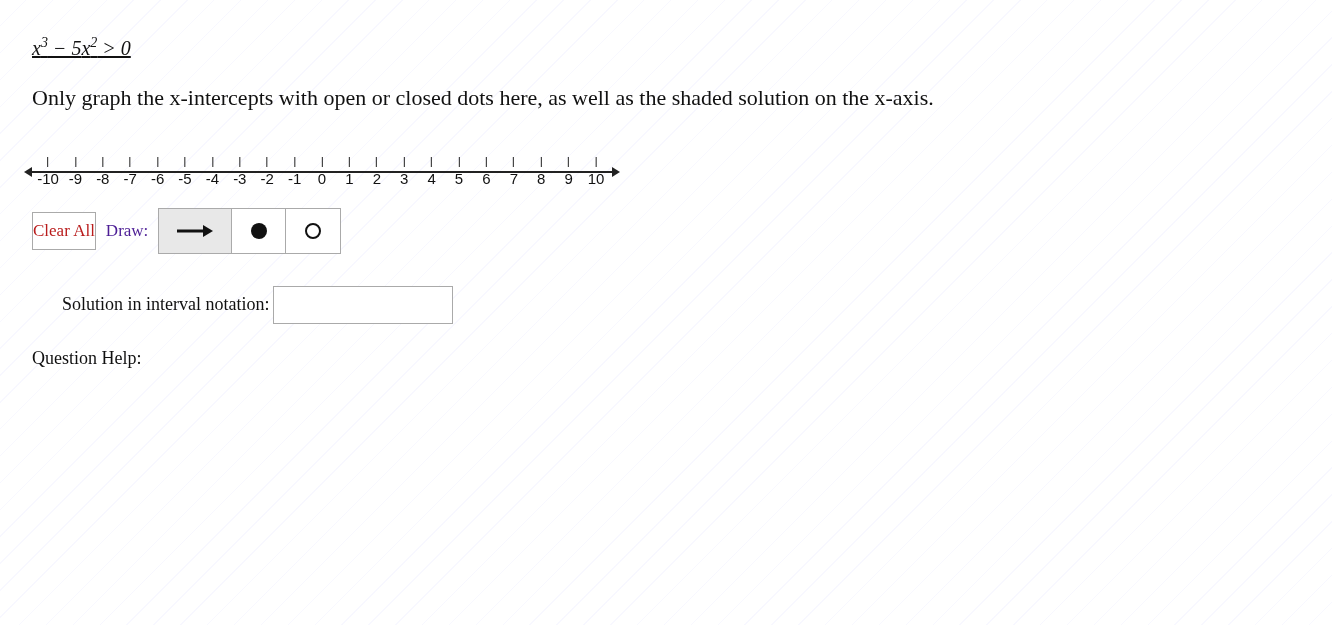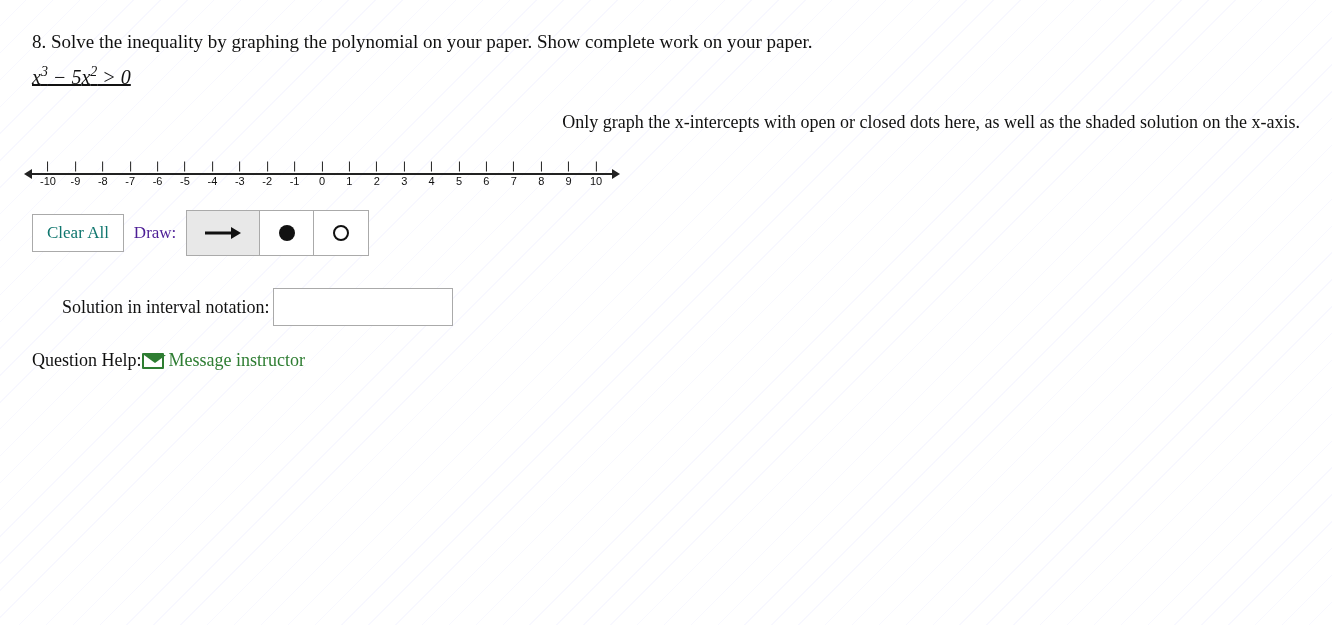--- a/index.html
+++ b/index.html
@@ -52,24 +52,23 @@
 
     .math-expression {
       font-style: italic;
       font-size: 20px;
       margin: 4px 0 18px 0;
       line-height: 1.5;
       text-decoration: underline;
     }
 
     .instructions {
-      font-size: 18px;
-      margin-bottom: 20px;
+      font-size: 22px;
+      margin-bottom: 40px;
       line-height: 1.5;
-      text-align: right;
     }
 
     
     .number-line-container {
       margin: 10px 0 18px 0;
       display: flex;
       align-items: center;
       gap: 0;
     }
 
@@ -126,43 +125,43 @@
       align-items: center;
     }
 
     .tick-line {
       width: 1px;
       height: 10px;
       background: #222;
     }
 
     .tick-label {
-      font-size: 11px;
+      font-size: 15px;
       margin-top: 3px;
       font-family: Arial, sans-serif;
       color: #111;
       white-space: nowrap;
     }
 
     
     .controls-row {
       display: flex;
       align-items: center;
       gap: 0;
       margin-bottom: 32px;
     }
 
     .clear-all-btn {
       border: 1px solid #aaa;
       background: #fff;
-      padding: 8px 14px;
+      padding: 8px 0;
       font-size: 17px;
       font-family: Georgia, serif;
       cursor: pointer;
-      color: #0f766e;
+      color: #b91c1c;
     }
 
     .draw-label {
       padding: 8px 10px;
       font-size: 17px;
       font-family: Georgia, serif;
       color: #4c1d95;
     }
 
     .draw-tools {
@@ -309,24 +308,20 @@
       font-size: 0.7em;
       vertical-align: super;
     }
   </style>
 </head>
 <body>
 
 <div class="page-container">
   <div class="content">
 
-    <p class="question-label">
-      <span>8.</span>
-      <span>Solve the inequality by graphing the polynomial on your paper. Show complete work on your paper.</span>
-    </p>
 
     <div class="math-expression">
       <i>x</i><sup>3</sup> − 5<i>x</i><sup>2</sup> &gt; 0
     </div>
 
     <p class="instructions">Only graph the x-intercepts with open or closed dots here, as well as the shaded solution on the x-axis.</p>
 
     <div class="number-line-container">
       <div class="number-line-wrapper">
         <div class="number-line-axis"></div>
@@ -438,20 +433,16 @@
       </div>
     </div>
 
     <div class="solution-row">
       <span class="solution-label">Solution in interval notation:</span>
       <input class="solution-input" type="text" style="">
     </div>
 
     <div class="question-help-row">
       <span>Question Help:</span>
-      <a class="message-instructor-link" href="#">
-        <span class="envelope-icon"></span>
-        <span>Message instructor</span>
-      </a>
     </div>
 
   </div>
 </div>
 
 </body></html>

